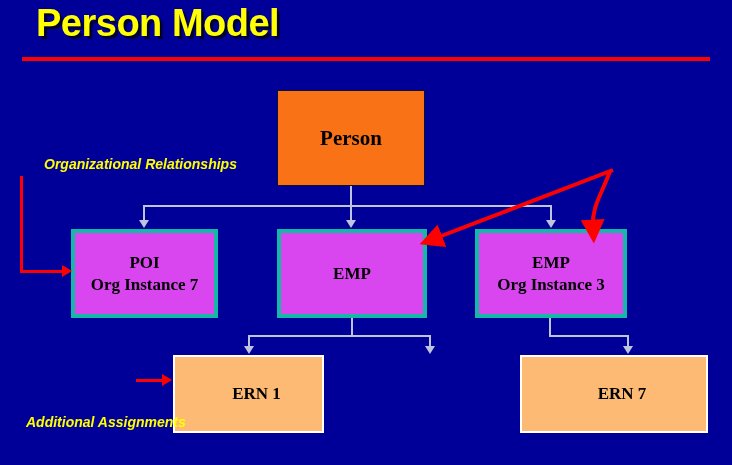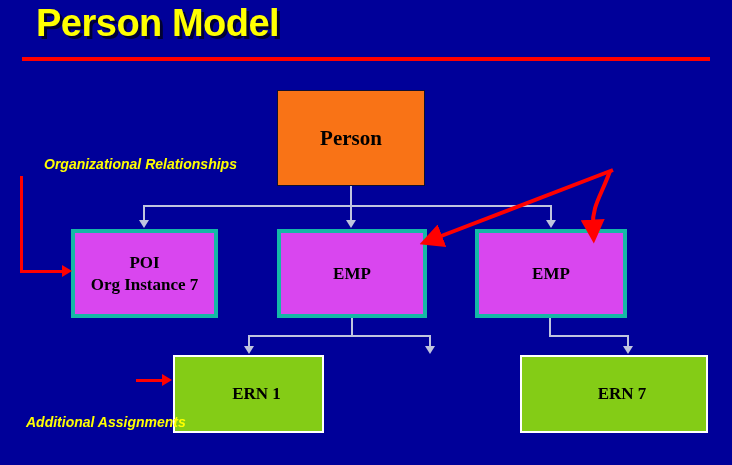--- a/index.html
+++ b/index.html
@@ -63,21 +63,21 @@
     background: #f97316;
     border: 1px solid #101030;
     font-size: 21px;
   }
   .node-org {
     background: #d946ef;
     border: 4px solid #14b8a6;
     font-size: 17px;
   }
   .node-ern {
-    background: #84cc16;
+    background: #fdba74;
     border: 2px solid #FFFFFF;
     font-size: 17px;
     padding-left: 16px;
   }
 
   
   .conn {
     position: absolute;
     background: #BFC4DE;
   }
@@ -171,20 +171,21 @@
     <span class="ln">POI</span>
     <span class="ln">Org Instance 7</span>
   </div>
 
   <div class="node node-org" style="left:277px; top:229px; width:150px; height:89px;">
     <span class="ln">EMP</span>
   </div>
 
   <div class="node node-org" style="left:475px; top:229px; width:152px; height:89px;">
     <span class="ln">EMP</span>
+    <span class="ln">Org Instance 3</span>
   </div>
 
   <div class="node node-ern" style="left:173px; top:355px; width:151px; height:78px;">
     <span class="ln">ERN 1</span>
   </div>
 
 
   <div class="node node-ern" style="left:520px; top:355px; width:188px; height:78px;">
     <span class="ln">ERN 7</span>
   </div>

